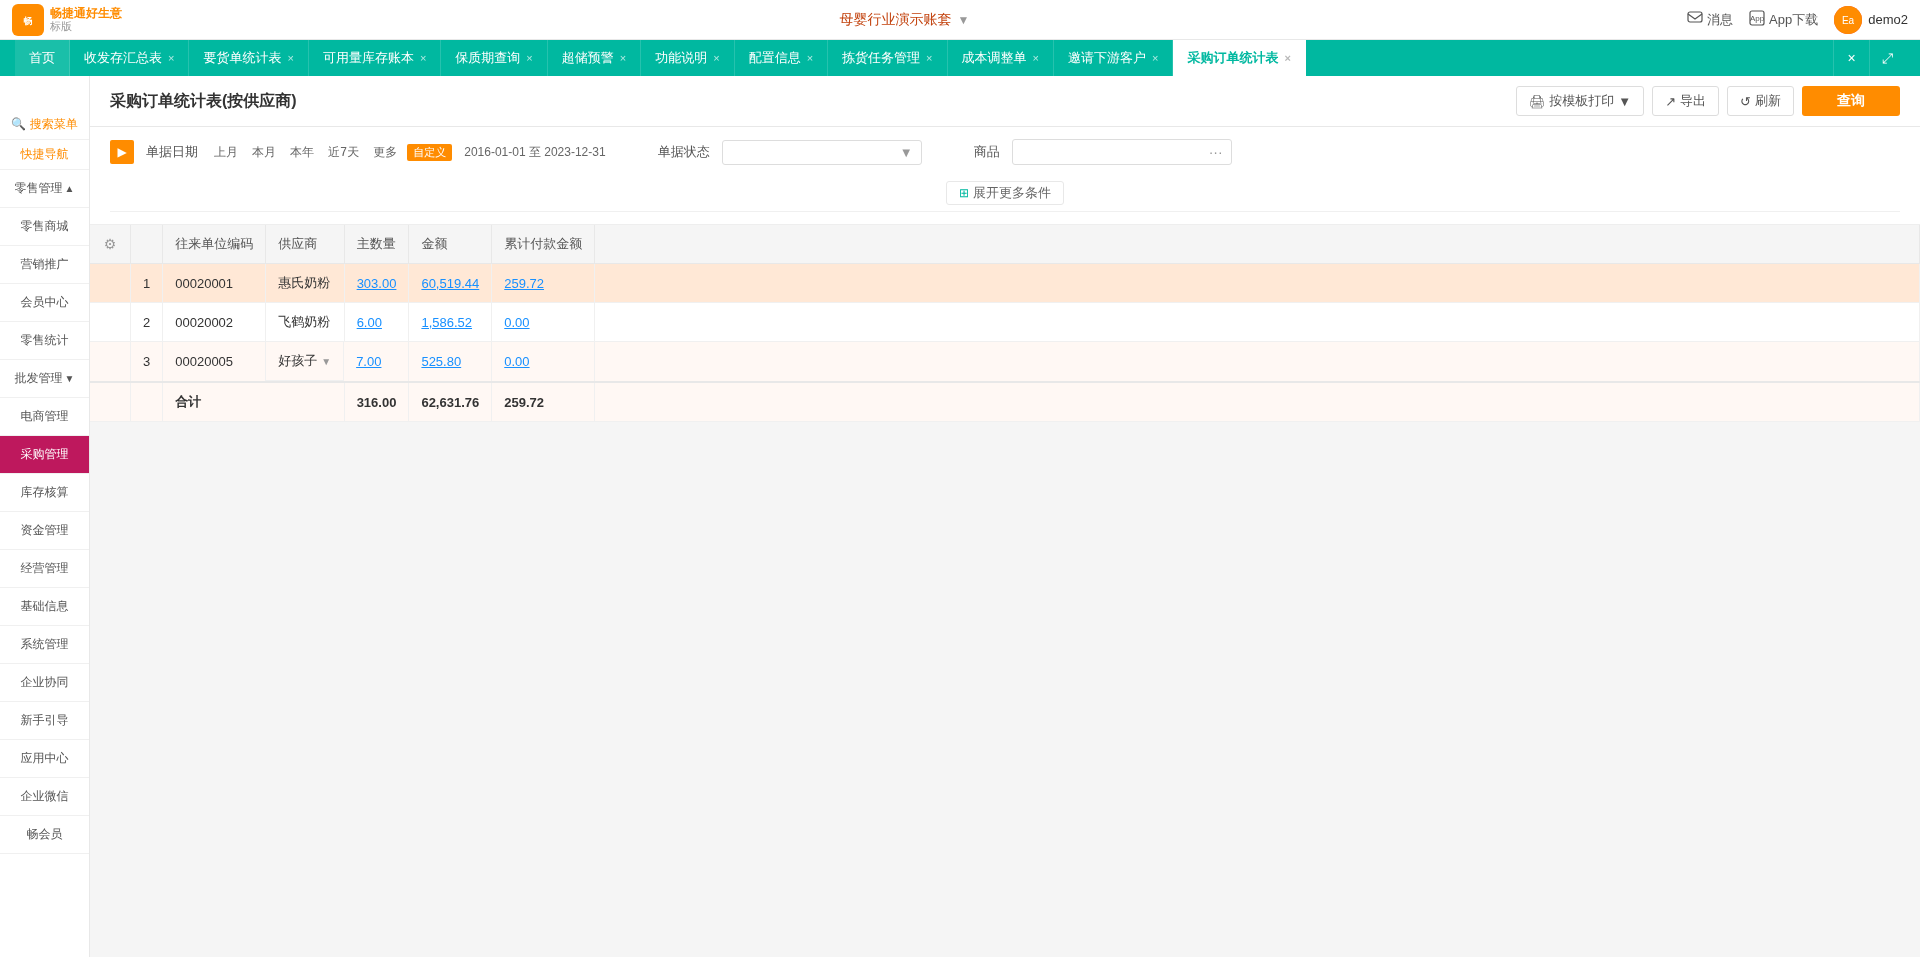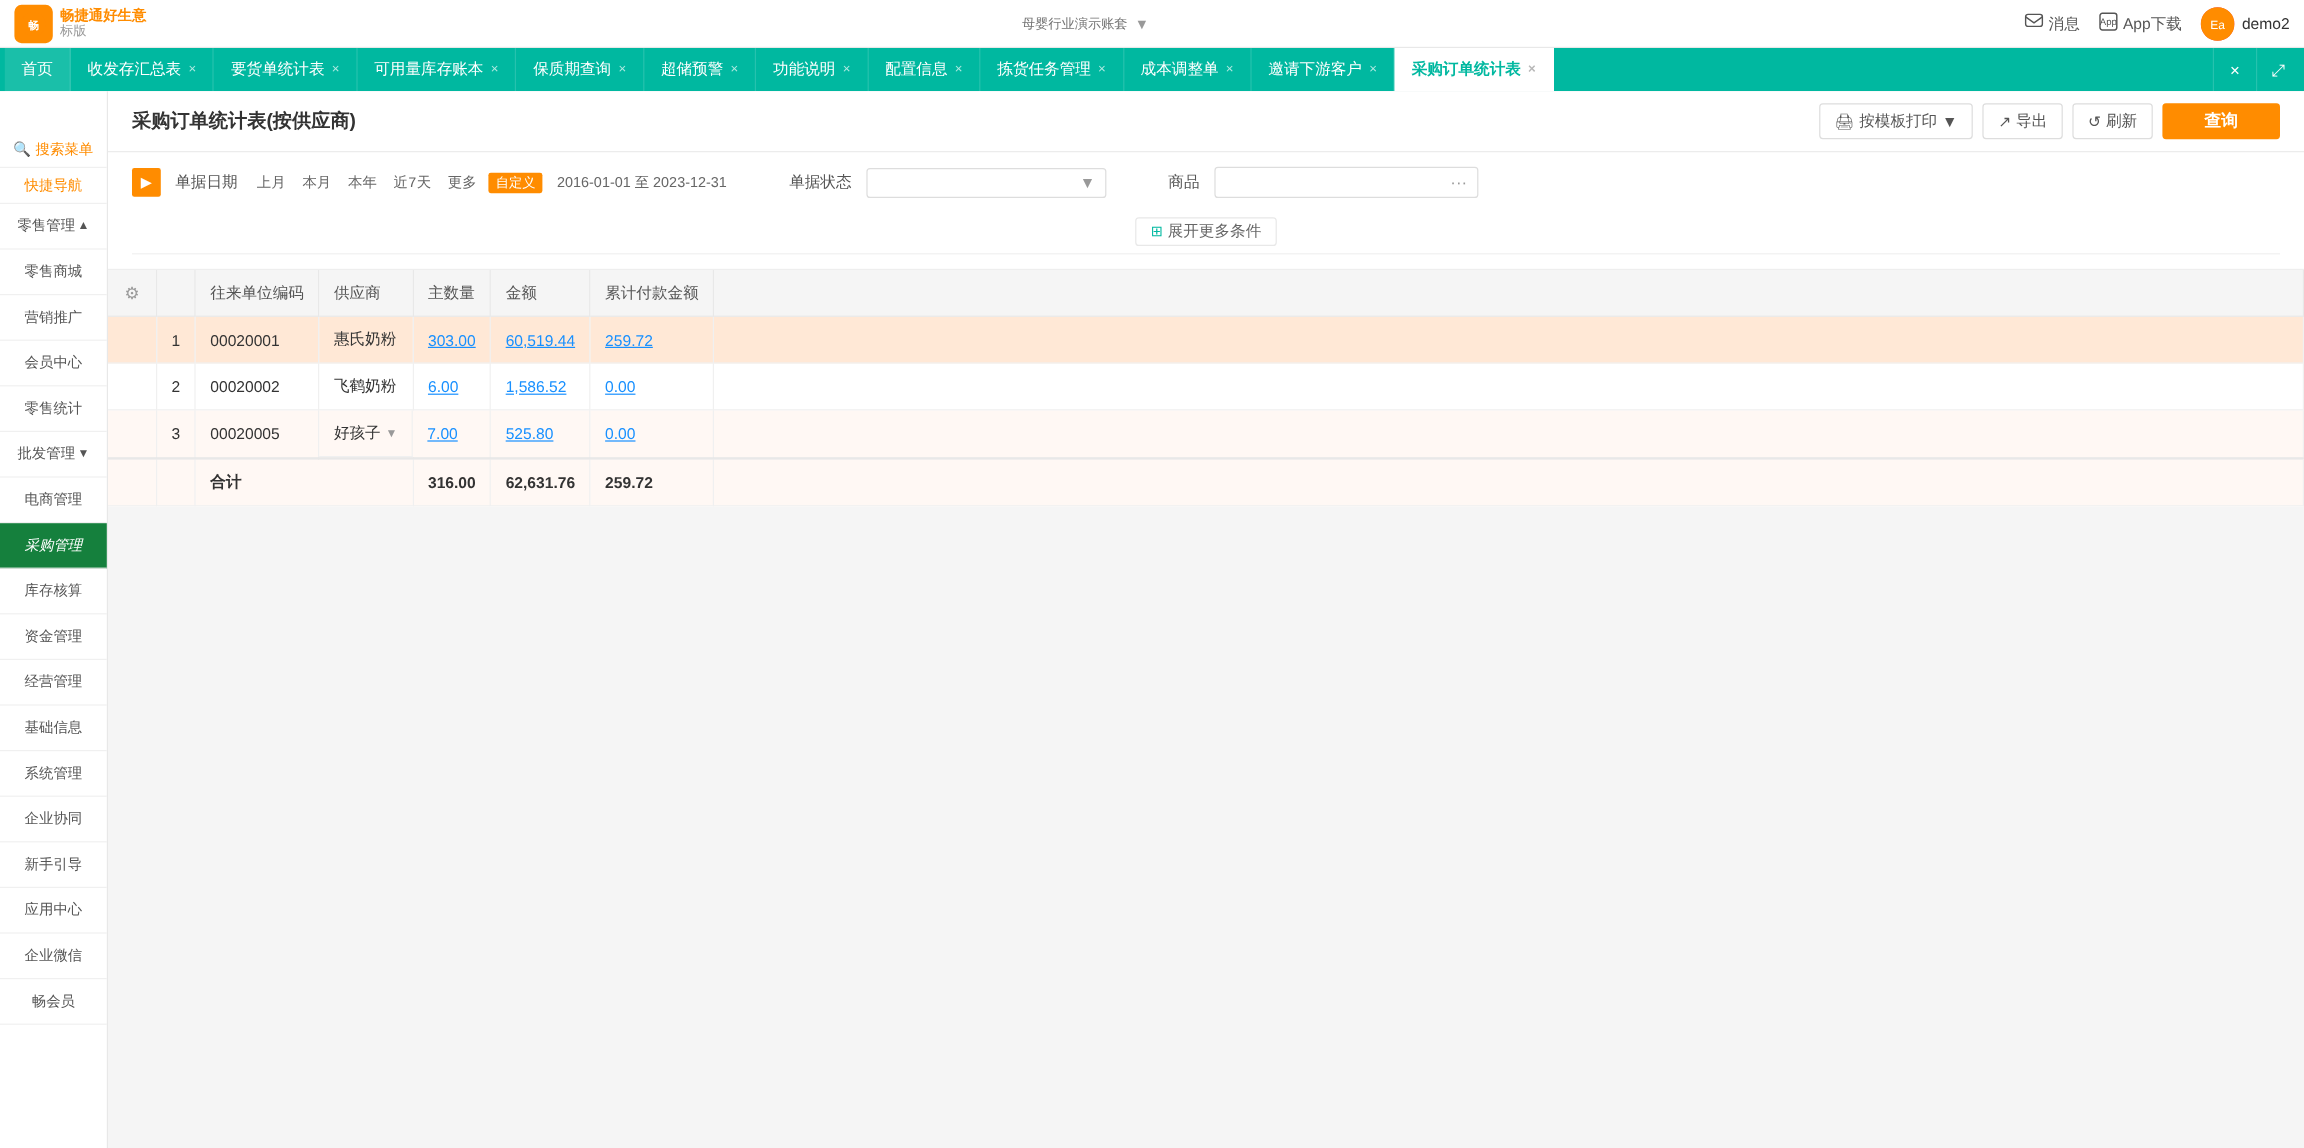--- a/index.html
+++ b/index.html
@@ -10,36 +10,36 @@
     .top-bar-left { display: flex; align-items: center; gap: 8px; }
     .logo-area { display: flex; align-items: center; gap: 6px; }
     .logo-icon { width: 32px; height: 32px; background: #ff8c00; border-radius: 6px; display: flex; align-items: center; justify-content: center; color: #fff; font-size: 12px; font-weight: bold; }
     .top-bar-center { display: flex; align-items: center; gap: 6px; }
     .top-bar-right { display: flex; align-items: center; gap: 16px; }
     .top-bar-btn { display: flex; align-items: center; gap: 4px; font-size: 13px; color: #555; cursor: pointer; }
     .user-avatar { width: 28px; height: 28px; background: #ef4444; border-radius: 50%; display: flex; align-items: center; justify-content: center; color: #fff; font-size: 11px; }
     .user-name { font-size: 13px; color: #333; cursor: pointer; }
 
     
-    .nav-tabs { height: 36px; background: #00b8a0; display: flex; align-items: center; padding: 0 4px; overflow: hidden; }
+    .nav-tabs { height: 36px; background: #00b8a0; display: flex; align-items: center; padding: 0 15px; overflow: hidden; }
     .nav-tab { height: 36px; padding: 0 14px; display: flex; align-items: center; gap: 4px; font-size: 13px; color: #fff; cursor: pointer; white-space: nowrap; border-right: 1px solid rgba(255,255,255,0.15); position: relative; }
     .nav-tab.home { background: rgba(255,255,255,0.1); }
     .nav-tab.active { background: #fff; color: #00b8a0; font-weight: bold; }
     .nav-tab .close-btn { font-size: 11px; color: inherit; opacity: 0.7; margin-left: 2px; }
     .nav-tab.active .close-btn { color: #999; }
     .nav-right-btns { margin-left: auto; display: flex; align-items: center; gap: 0; }
     .nav-right-btn { width: 36px; height: 36px; display: flex; align-items: center; justify-content: center; color: #fff; cursor: pointer; font-size: 14px; border-left: 1px solid rgba(255,255,255,0.15); }
 
     
     .layout { display: flex; height: calc(957px - 76px); }
     .sidebar { width: 90px; background: #fff; border-right: 1px solid #e8e8e8; display: flex; flex-direction: column; padding-top: 4px; }
     .sidebar-search { padding: 6px 8px; font-size: 12px; color: #ff8c00; text-align: center; cursor: pointer; border-bottom: 1px solid #f0f0f0; margin-top: 30px; }
     .sidebar-nav { font-size: 12px; color: #ff8c00; text-align: center; padding: 6px 9px; cursor: pointer; border-bottom: 1px solid #f0f0f0; }
     .sidebar-item { padding: 10px 4px; font-size: 12px; color: #555; text-align: center; cursor: pointer; border-bottom: 1px solid #f0f0f0; display: flex; align-items: center; justify-content: center; gap: 2px; }
-    .sidebar-item.active { background: #15803d; color: #fff; font-style: italic; }
+    .sidebar-item.active { background: #be185d; color: #fff; }
     .sidebar-item .arrow { font-size: 10px; }
 
     
     .main-content { flex: 1; background: #f5f5f5; overflow: auto; }
     .page-header { background: #fff; padding: 10px 20px; display: flex; align-items: center; justify-content: space-between; border-bottom: 1px solid #e8e8e8; }
     .page-title { font-size: 16px; font-weight: bold; color: #333; }
     .btn-print { background: #fff; border: 1px solid #ddd; color: #555; padding: 5px 12px; border-radius: 3px; cursor: pointer; font-size: 13px; display: flex; align-items: center; gap: 4px; }
     .btn-export { background: #fff; border: 1px solid #ddd; color: #555; padding: 5px 12px; border-radius: 3px; cursor: pointer; font-size: 13px; display: flex; align-items: center; gap: 4px; }
     .btn-refresh { background: #fff; border: 1px solid #ddd; color: #555; padding: 5px 12px; border-radius: 3px; cursor: pointer; font-size: 13px; display: flex; align-items: center; gap: 4px; }
     .btn-query { background: #ff8c00; border: none; color: #fff; padding: 6px 35px; border-radius: 3px; cursor: pointer; font-size: 14px; font-weight: bold; }
@@ -93,21 +93,21 @@
             <text x="11" y="15" text-anchor="middle" fill="#fff" font-size="9" font-weight="bold">畅</text>
           </svg>
       </div>
       <div style="display:flex;flex-direction:column;line-height:1.2">
         <span style="font-size:12px;color:#ff8c00;font-weight:bold;">畅捷通好生意</span>
         <span style="font-size:11px;color:#999;">标版</span>
       </div>
     </div>
   </div>
   <div class="top-bar-center">
-    <span style="font-size:11px;color:#737373;">母婴行业演示账套</span>
+    <span style="font-size:14px;color:#c2410c;">母婴行业演示账套</span>
     <span style="color:#999;font-size:12px;">▼</span>
   </div>
   <div class="top-bar-right">
     <div class="top-bar-btn">
       <span>
         <svg width="16" height="16" viewBox="0 0 16 16">
             <rect x="1" y="2" width="14" height="10" rx="2" fill="none" stroke="#555" stroke-width="1.2"></rect>
             <polyline points="1,4 8,9 15,4" fill="none" stroke="#555" stroke-width="1.2"></polyline>
           </svg>
       </span>

